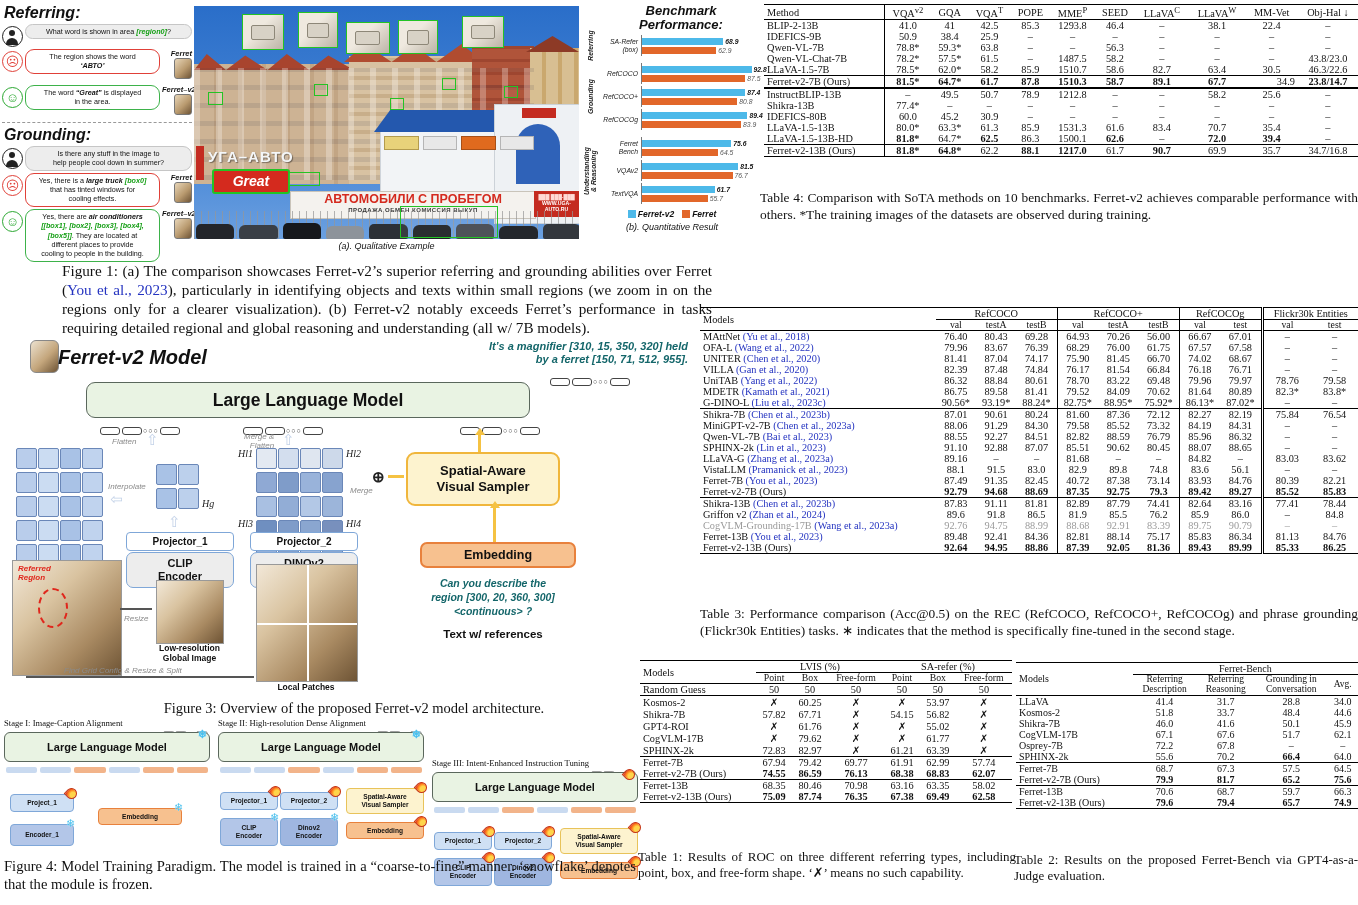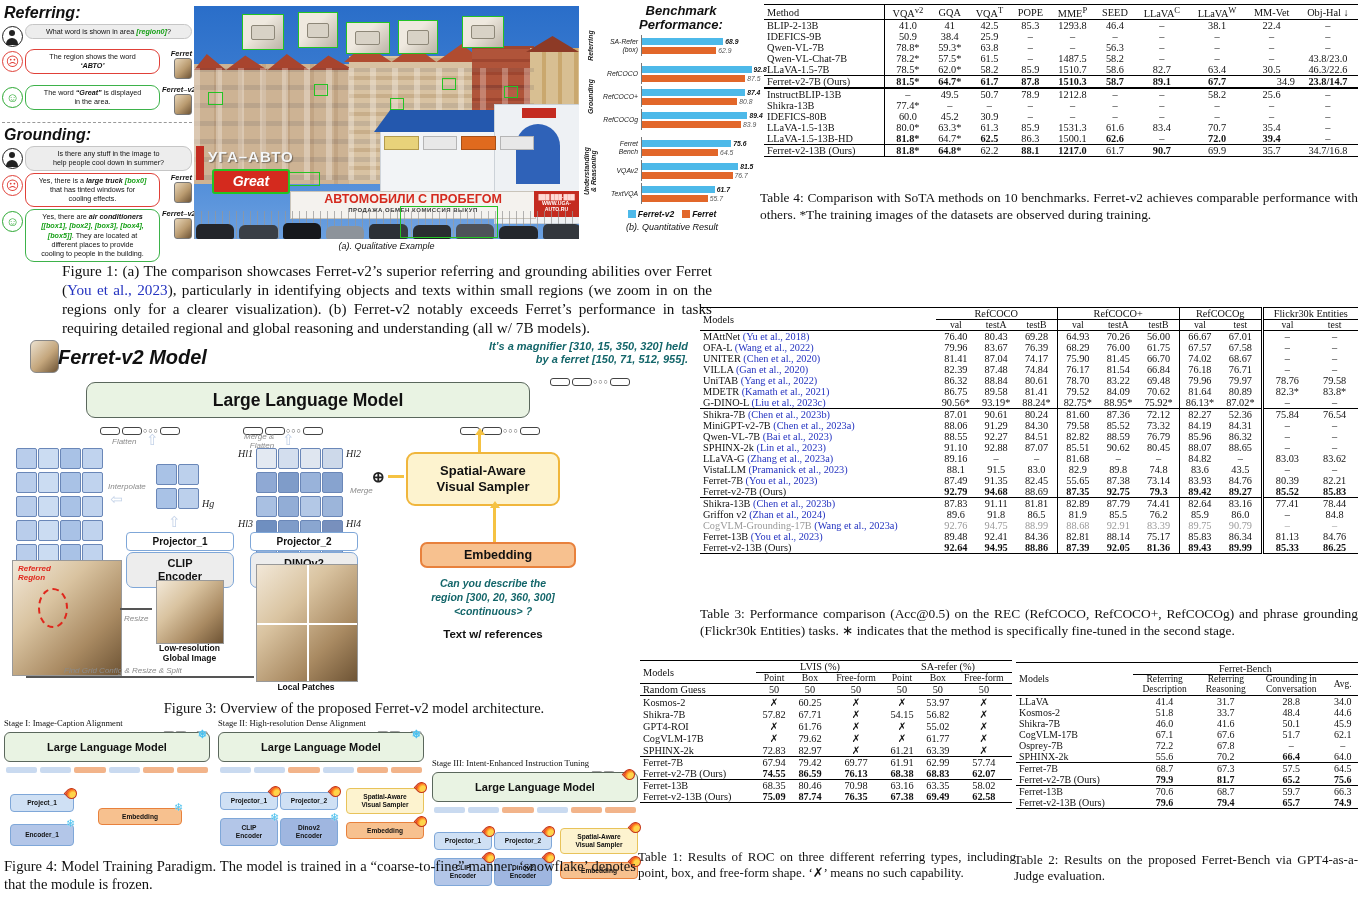--- a/index.html
+++ b/index.html
@@ -675,21 +675,21 @@
           </tr>
           <tr class="secstart">
             <td class="mod"><span>Shikra-7B </span><span class="cite">(Chen et al., 2023b)</span></td>
             <td class="num">87.01</td>
             <td class="num">90.61</td>
             <td class="num">80.24</td>
             <td class="num vl">81.60</td>
             <td class="num">87.36</td>
             <td class="num">72.12</td>
             <td class="num vl">82.27</td>
-            <td class="num">52.36</td>
+            <td class="num">82.19</td>
             <td class="num dvl">75.84</td>
             <td class="num">76.54</td>
           </tr>
           <tr>
             <td class="mod"><span>MiniGPT-v2-7B </span><span class="cite">(Chen et al., 2023a)</span></td>
             <td class="num">88.06</td>
             <td class="num">91.29</td>
             <td class="num">84.30</td>
             <td class="num vl">79.58</td>
             <td class="num">85.52</td>
@@ -740,42 +740,42 @@
           </tr>
           <tr>
             <td class="mod"><span>VistaLLM </span><span class="cite">(Pramanick et al., 2023)</span></td>
             <td class="num">88.1</td>
             <td class="num">91.5</td>
             <td class="num">83.0</td>
             <td class="num vl">82.9</td>
             <td class="num">89.8</td>
             <td class="num">74.8</td>
             <td class="num vl">83.6</td>
-            <td class="num">43.5</td>
+            <td class="num">56.1</td>
             <td class="num dvl">–</td>
             <td class="num">–</td>
           </tr>
           <tr>
             <td class="mod"><span>Ferret-7B </span><span class="cite">(You et al., 2023)</span></td>
             <td class="num">87.49</td>
             <td class="num">91.35</td>
             <td class="num">82.45</td>
-            <td class="num vl">55.65</td>
+            <td class="num vl">40.72</td>
             <td class="num">87.38</td>
             <td class="num">73.14</td>
             <td class="num vl">83.93</td>
             <td class="num">84.76</td>
             <td class="num dvl">80.39</td>
             <td class="num">82.21</td>
           </tr>
           <tr>
             <td class="mod"><span>Ferret-v2-7B (Ours)</span></td>
             <td class="num" style="font-weight: bold;">92.79</td>
             <td class="num" style="font-weight: bold;">94.68</td>
-            <td class="num" style="font-weight: normal;">88.69</td>
+            <td class="num" style="font-weight: bold;">88.69</td>
             <td class="num vl" style="font-weight: bold;">87.35</td>
             <td class="num" style="font-weight: bold;">92.75</td>
             <td class="num" style="font-weight: bold;">79.3</td>
             <td class="num vl" style="font-weight: bold;">89.42</td>
             <td class="num" style="font-weight: bold;">89.27</td>
             <td class="num dvl" style="font-weight: bold;">85.52</td>
             <td class="num" style="font-weight: bold;">85.83</td>
           </tr>
           <tr class="secstart">
             <td class="mod"><span>Shikra-13B </span><span class="cite">(Chen et al., 2023b)</span></td>

